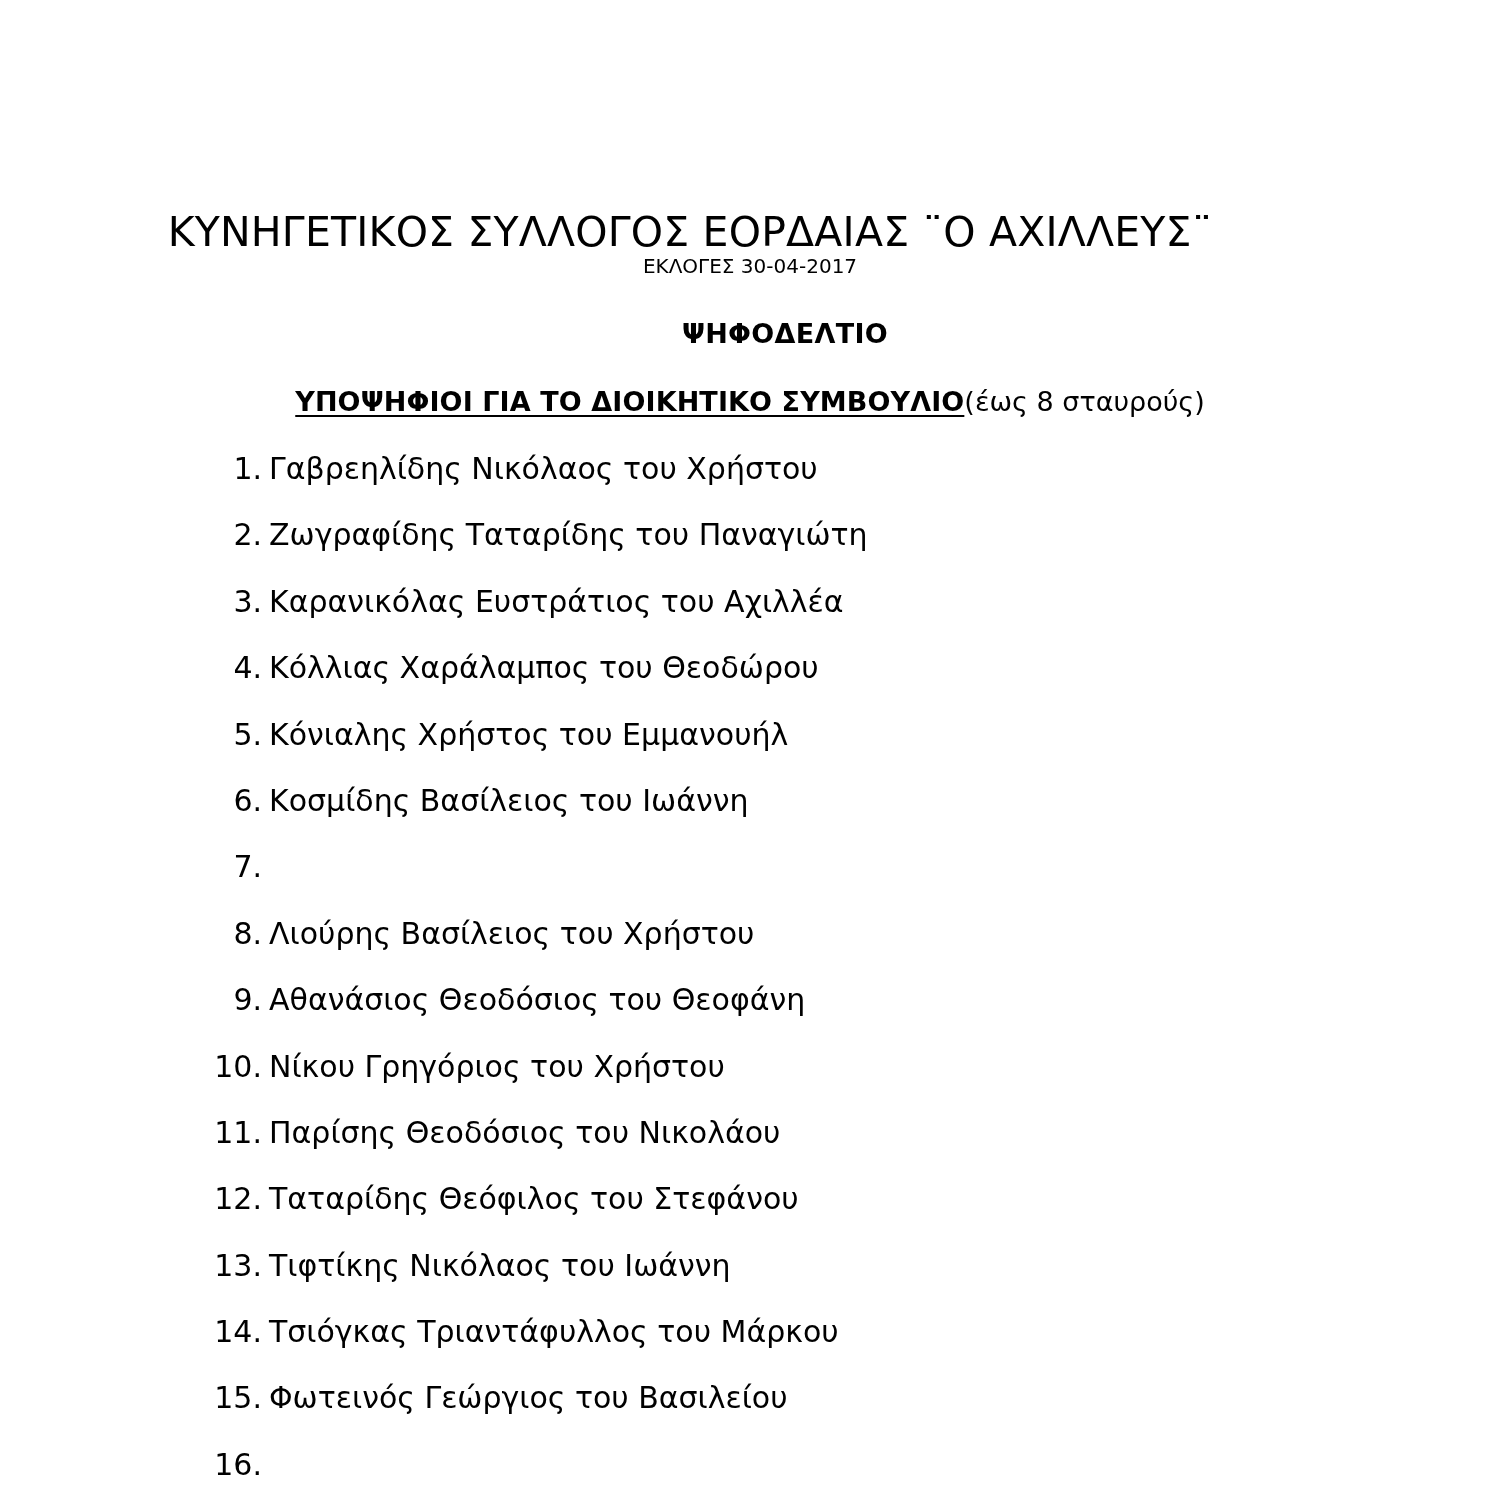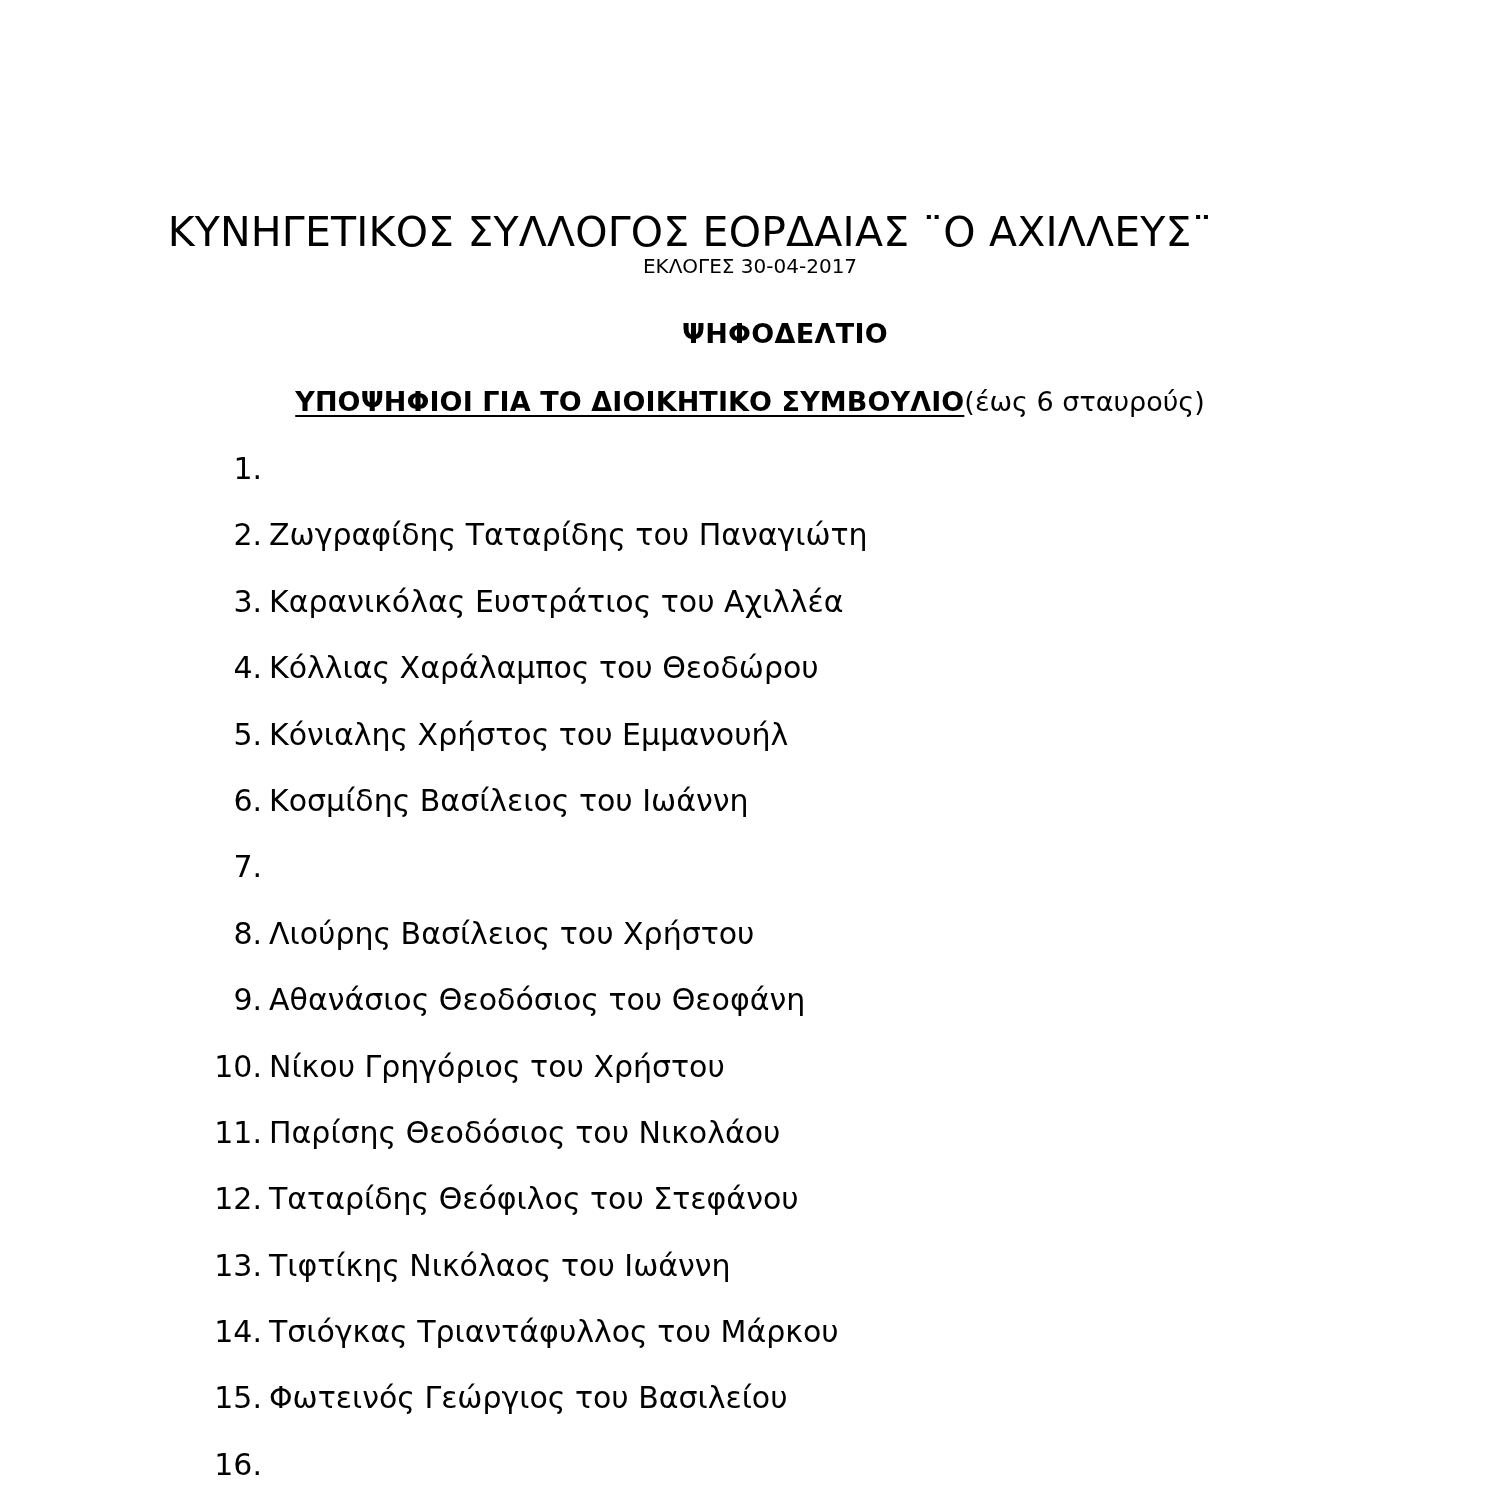--- a/index.html
+++ b/index.html
@@ -134,26 +134,27 @@
 
 <div class="page" style="background: rgb(255, 255, 255);">
 
   <h1 class="doc-title">ΚΥΝΗΓΕΤΙΚΟΣ ΣΥΛΛΟΓΟΣ ΕΟΡΔΑΙΑΣ ¨Ο ΑΧΙΛΛΕΥΣ¨</h1>
 
   <div class="doc-subtitle">ΕΚΛΟΓΕΣ 30-04-2017</div>
 
   <div class="ballot-label">ΨΗΦΟΔΕΛΤΙΟ</div>
 
   <div class="section-heading">
-    <span class="sh-main">ΥΠΟΨΗΦΙΟΙ ΓΙΑ ΤΟ ΔΙΟΙΚΗΤΙΚΟ ΣΥΜΒΟΥΛΙΟ</span><span class="sh-note">(έως 6 σταυρούς)</span>
+    <span class="sh-main">ΥΠΟΨΗΦΙΟΙ ΓΙΑ ΤΟ ΔΙΟΙΚΗΤΙΚΟ ΣΥΜΒΟΥΛΙΟ</span><span class="sh-note">(έως 8 σταυρούς)</span>
   </div>
 
   <ol class="candidate-list" id="candidate-list">
       <li class="candidate-item">
         <span class="candidate-num">1.</span>
+        <span class="candidate-name">Γαβρεηλίδης Νικόλαος του Χρήστου</span>
       </li>
       <li class="candidate-item">
         <span class="candidate-num">2.</span>
         <span class="candidate-name">Ζωγραφίδης Ταταρίδης του Παναγιώτη</span>
       </li>
       <li class="candidate-item">
         <span class="candidate-num">3.</span>
         <span class="candidate-name">Καρανικόλας Ευστράτιος του Αχιλλέα</span>
       </li>
       <li class="candidate-item">

